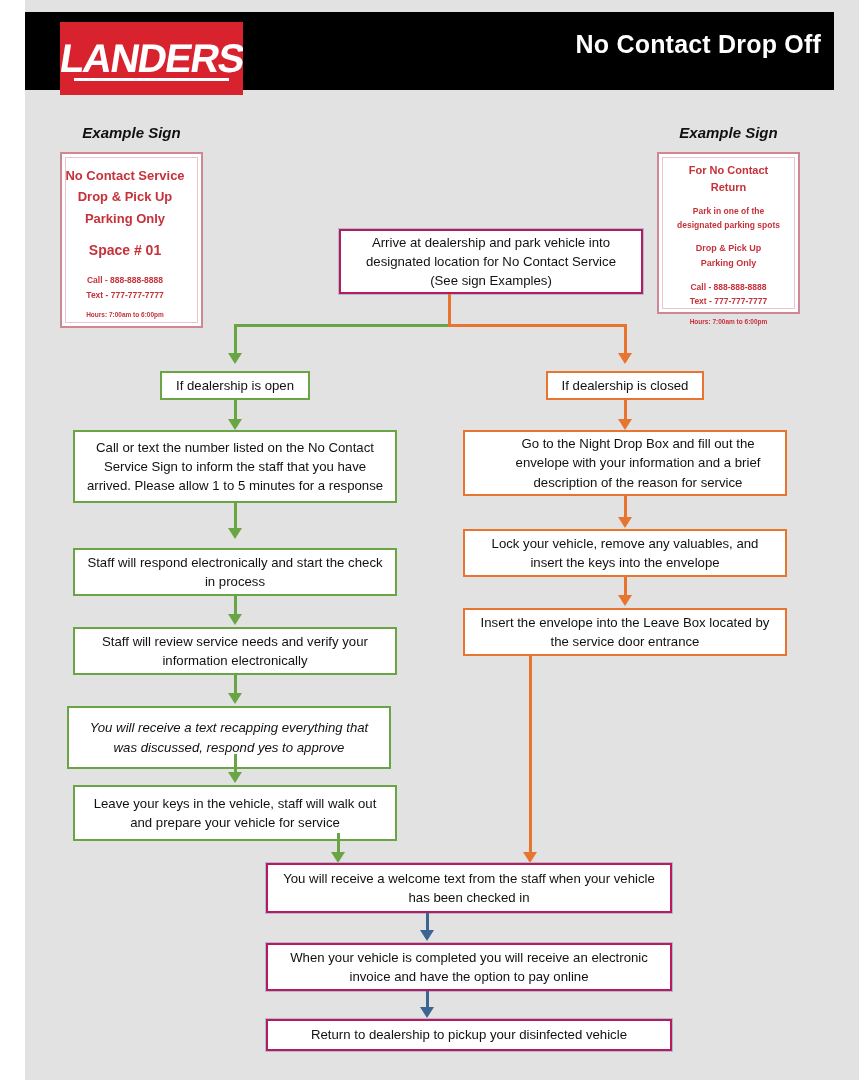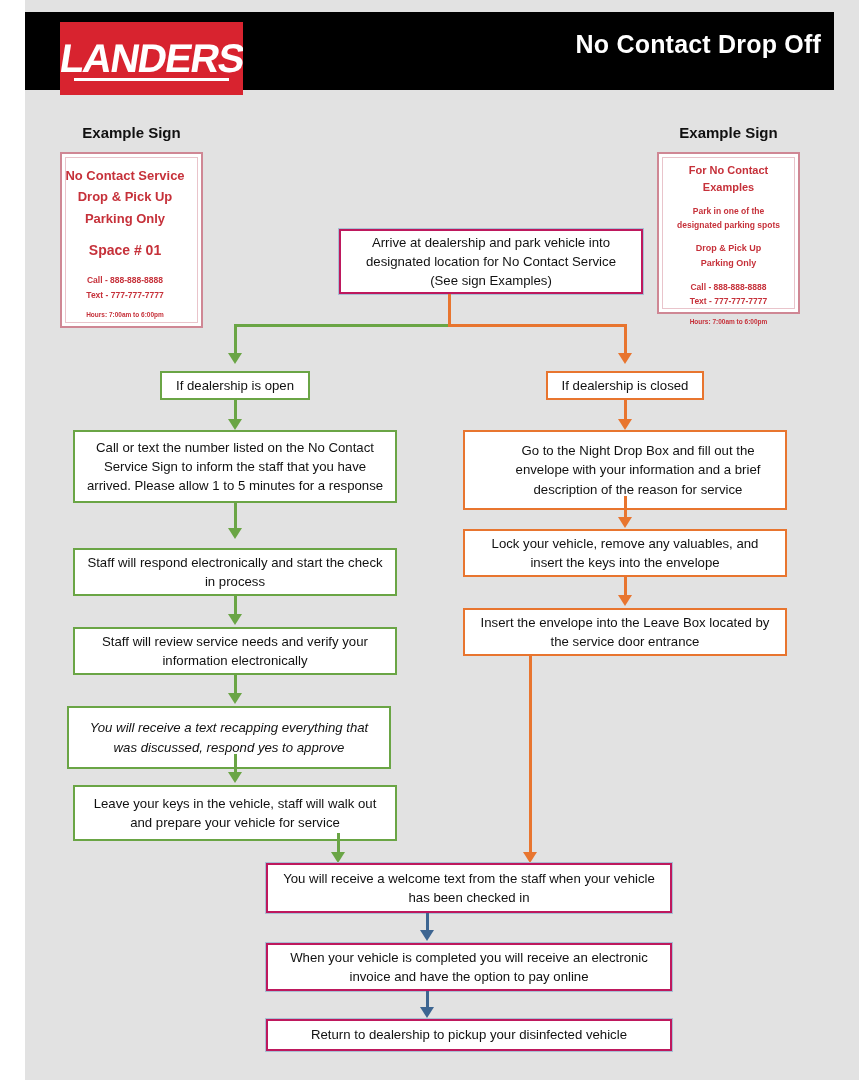--- a/index.html
+++ b/index.html
@@ -75,20 +75,21 @@
     white-space: nowrap;
   }
   
   .sign-label {
     position: absolute;
     font-size: 15px;
     font-weight: bold;
     color: #111111;
     text-align: center;
     white-space: nowrap;
+    font-style: italic;
   }
   .sign {
     position: absolute;
     background: #ffffff;
     border: 2px solid #cf8794;
     box-sizing: border-box;
     text-align: center;
     color: #c6313a;
   }
   .sign-inner {
@@ -198,21 +199,21 @@
       <div class="gap-s"></div>
       <div class="l-hours">Hours: 7:00am to 6:00pm</div>
     </div>
   </div>
 
   <div class="sign-label" style="left:657px; top:124px; width:143px;">Example Sign</div>
   <div class="sign" style="left:657px; top:152px; width:143px; height:162px;">
     <div class="sign-inner"></div>
     <div style="position:absolute; left:0; right:0; top:8px;">
       <div class="l-head-sm">For No Contact</div>
-      <div class="l-head-sm">Examples</div>
+      <div class="l-head-sm">Return</div>
       <div class="gap-s"></div>
       <div class="l-body-sm">Park in one of the</div>
       <div class="l-body-sm">designated parking spots</div>
       <div class="gap-s"></div>
       <div class="l-mid-sm">Drop &amp; Pick Up</div>
       <div class="l-mid-sm">Parking Only</div>
       <div class="gap-s"></div>
       <div class="l-contact">Call - 888-888-8888</div>
       <div class="l-contact">Text - 777-777-7777</div>
       <div class="gap-s"></div>
@@ -251,21 +252,21 @@
 
   <div class="vline g" style="left:234px; top:754px; height:18px;"></div>
   <div class="arrow g" style="left:228px; top:772px;"></div>
   <div class="node green" style="left:73px; top:785px; width:324px; height:56px;">Leave your keys in the vehicle, staff will walk out and prepare your vehicle for service</div>
 
   <div class="vline g" style="left:337px; top:833px; height:19px;"></div>
   <div class="arrow g" style="left:331px; top:852px;"></div>
 
   <div class="vline o" style="left:624px; top:400px; height:19px;"></div>
   <div class="arrow o" style="left:618px; top:419px;"></div>
-  <div class="node orange" style="left:463px; top:430px; width:324px; height:80px;padding-left:36px;">Go to the Night Drop Box and fill out the envelope with your information and a brief description of the reason for service</div>
+  <div class="node orange" style="left:463px; top:430px; width:324px; height:66px;padding-left:36px;">Go to the Night Drop Box and fill out the envelope with your information and a brief description of the reason for service</div>
 
   <div class="vline o" style="left:624px; top:496px; height:21px;"></div>
   <div class="arrow o" style="left:618px; top:517px;"></div>
   <div class="node orange" style="left:463px; top:529px; width:324px; height:48px;text-align:center;">Lock your vehicle, remove any valuables, and insert the keys into the envelope</div>
 
   <div class="vline o" style="left:624px; top:577px; height:18px;"></div>
   <div class="arrow o" style="left:618px; top:595px;"></div>
   <div class="node orange" style="left:463px; top:608px; width:324px; height:48px;">Insert the envelope into the Leave Box located by the service door entrance</div>
 
   <div class="vline o" style="left:529px; top:656px; height:196px;"></div>

